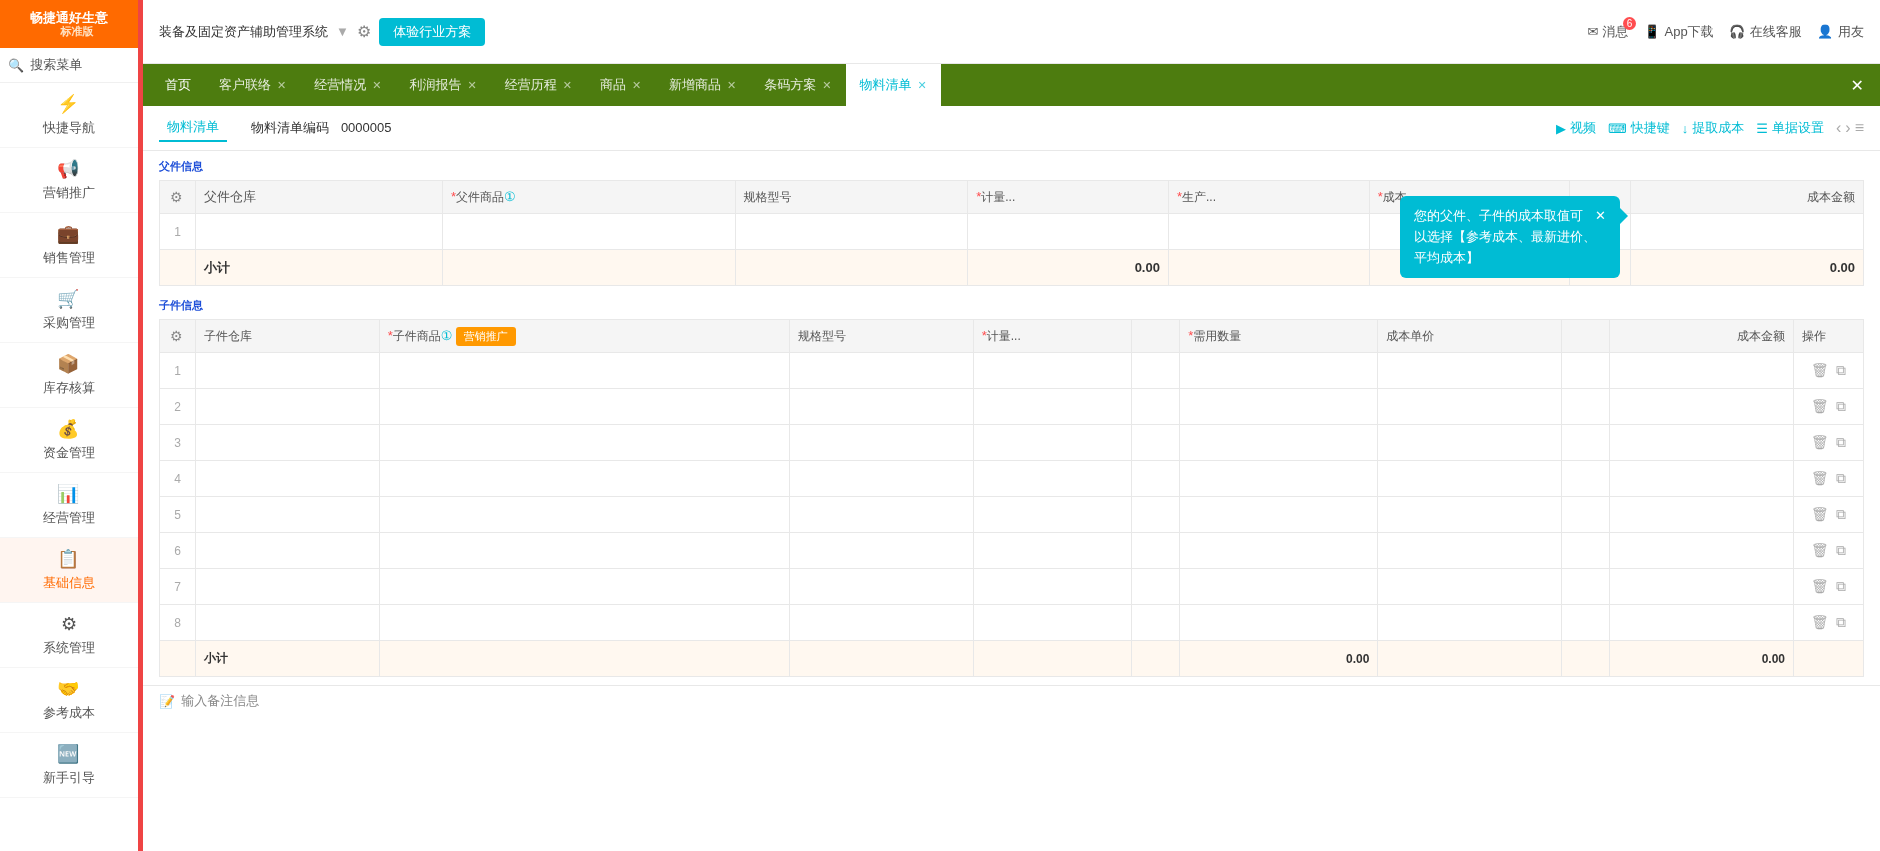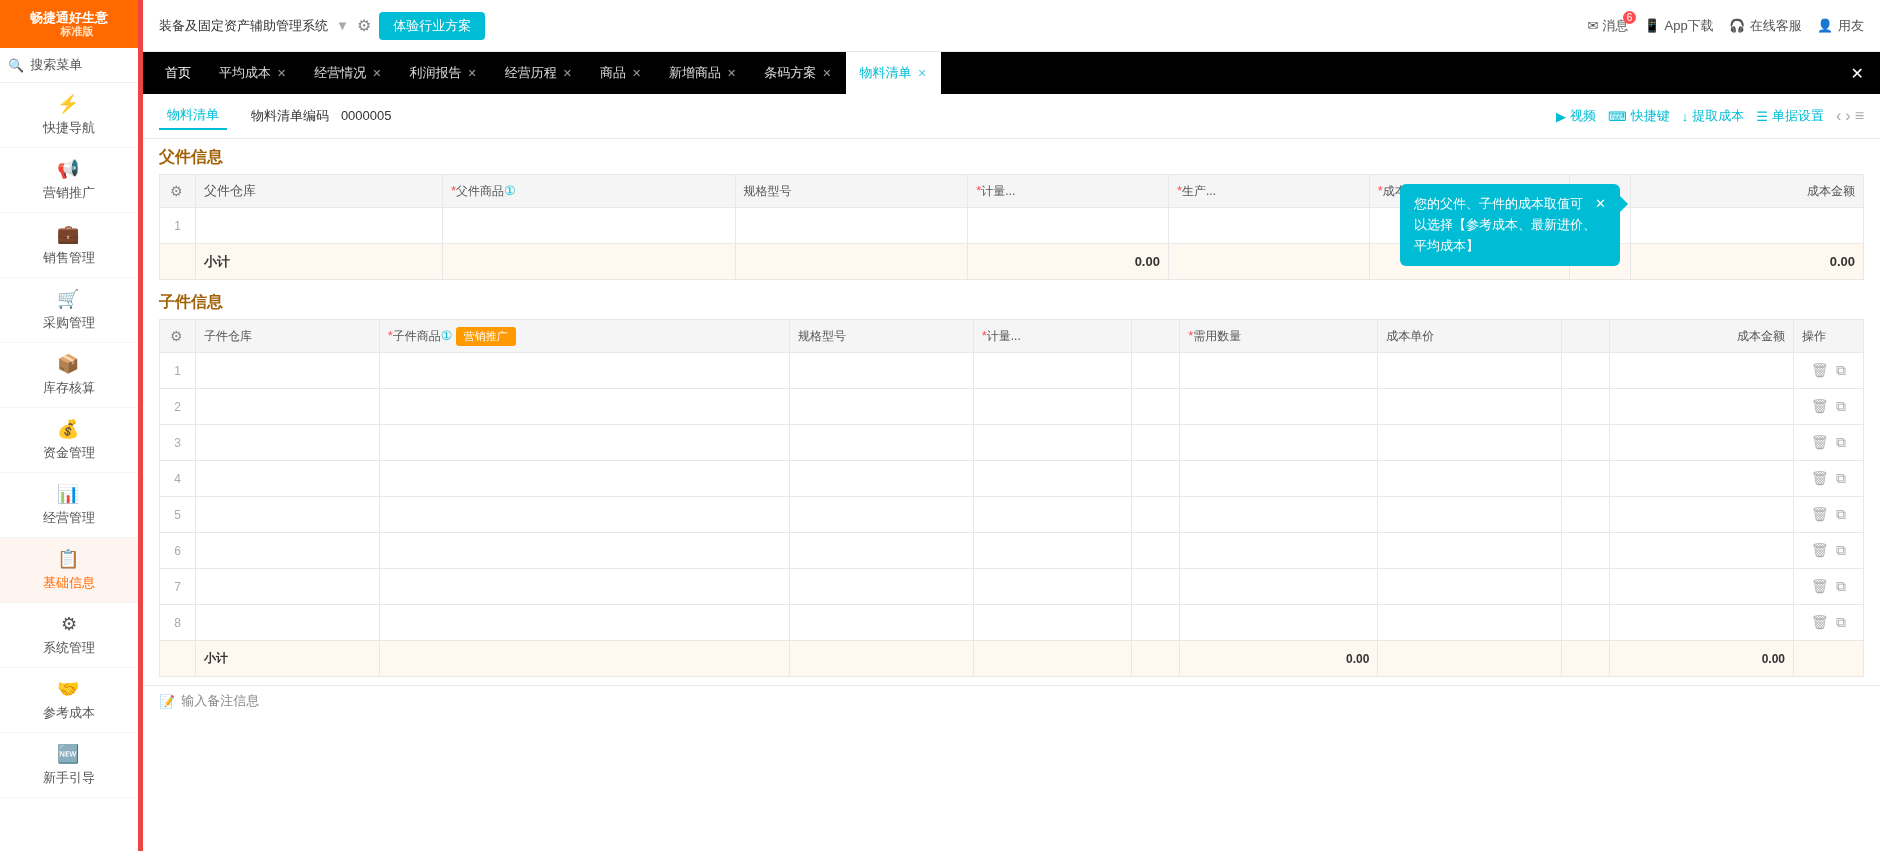--- a/index.html
+++ b/index.html
@@ -49,21 +49,21 @@
     }
     .sidebar-item.active { background: #fff5f0; color: #ff6a00; }
     .sidebar-item .icon { font-size: 18px; margin-bottom: 4px; }
     .sidebar-item.active .icon { color: #ff6a00; }
 
     
     .main { flex: 1; display: flex; flex-direction: column; overflow: hidden; }
 
     
     .topbar {
-      height: 52px;
+      height: 64px;
       background: #fff;
       border-bottom: 1px solid #e8e8e8;
       display: flex;
       align-items: center;
       padding: 8px 16px;
       justify-content: space-between;
     }
     .topbar-left { display: flex; align-items: center; gap: 8px; color: #333; font-size: 13px; }
     .topbar-left .dropdown-icon { color: #aaa; }
     .topbar-btn {
@@ -86,21 +86,21 @@
       position: absolute;
       top: -6px;
       right: -8px;
     }
     .topbar-right .item { display: flex; align-items: center; gap: 4px; cursor: pointer; }
     .settings-icon { color: #888; cursor: pointer; font-size: 16px; }
 
     
     .nav-tabs {
       height: 42px;
-      background: #000000;
+      background: #4d7c0f;
       display: flex;
       align-items: center;
       padding: 0 8px;
       overflow: hidden;
     }
     .nav-tab {
       height: 42px;
       display: flex;
       align-items: center;
       padding: 0 14px;
@@ -134,21 +134,21 @@
     }
     .page-header-tab.active {
       color: #00bcd4;
       border-bottom: 2px solid #00bcd4;
     }
     .page-header-actions { margin-left: auto; display: flex; align-items: center; gap: 12px; color: #00bcd4; font-size: 13px; }
     .page-header-actions .action { display: flex; align-items: center; gap: 4px; cursor: pointer; }
 
     
     .section { padding: 8px 16px 0; }
-    .section-title { font-size: 16px; color: #a16207; font-weight: bold; margin-bottom: 6px; }
+    .section-title { font-size: 11px; color: #1d4ed8; font-weight: bold; margin-bottom: 6px; }
 
     
     .data-table { width: 100%; border-collapse: collapse; }
     .data-table th {
       background: #f5f5f5;
       border: 1px solid #e8e8e8;
       padding: 6px 8px;
       color: #555;
       font-weight: normal;
       text-align: left;
@@ -313,21 +313,21 @@
         <span>用友</span>
       </div>
     </div>
   </div>
 
   <div class="nav-tabs">
     <div class="nav-tab nav-tab-home">
       <span>首页</span>
     </div>
     <div class="nav-tab">
-      <span>平均成本</span>
+      <span>客户联络</span>
       <span class="close-x">✕</span>
     </div>
     <div class="nav-tab">
       <span>经营情况</span>
       <span class="close-x">✕</span>
     </div>
     <div class="nav-tab">
       <span>利润报告</span>
       <span class="close-x">✕</span>
     </div>

